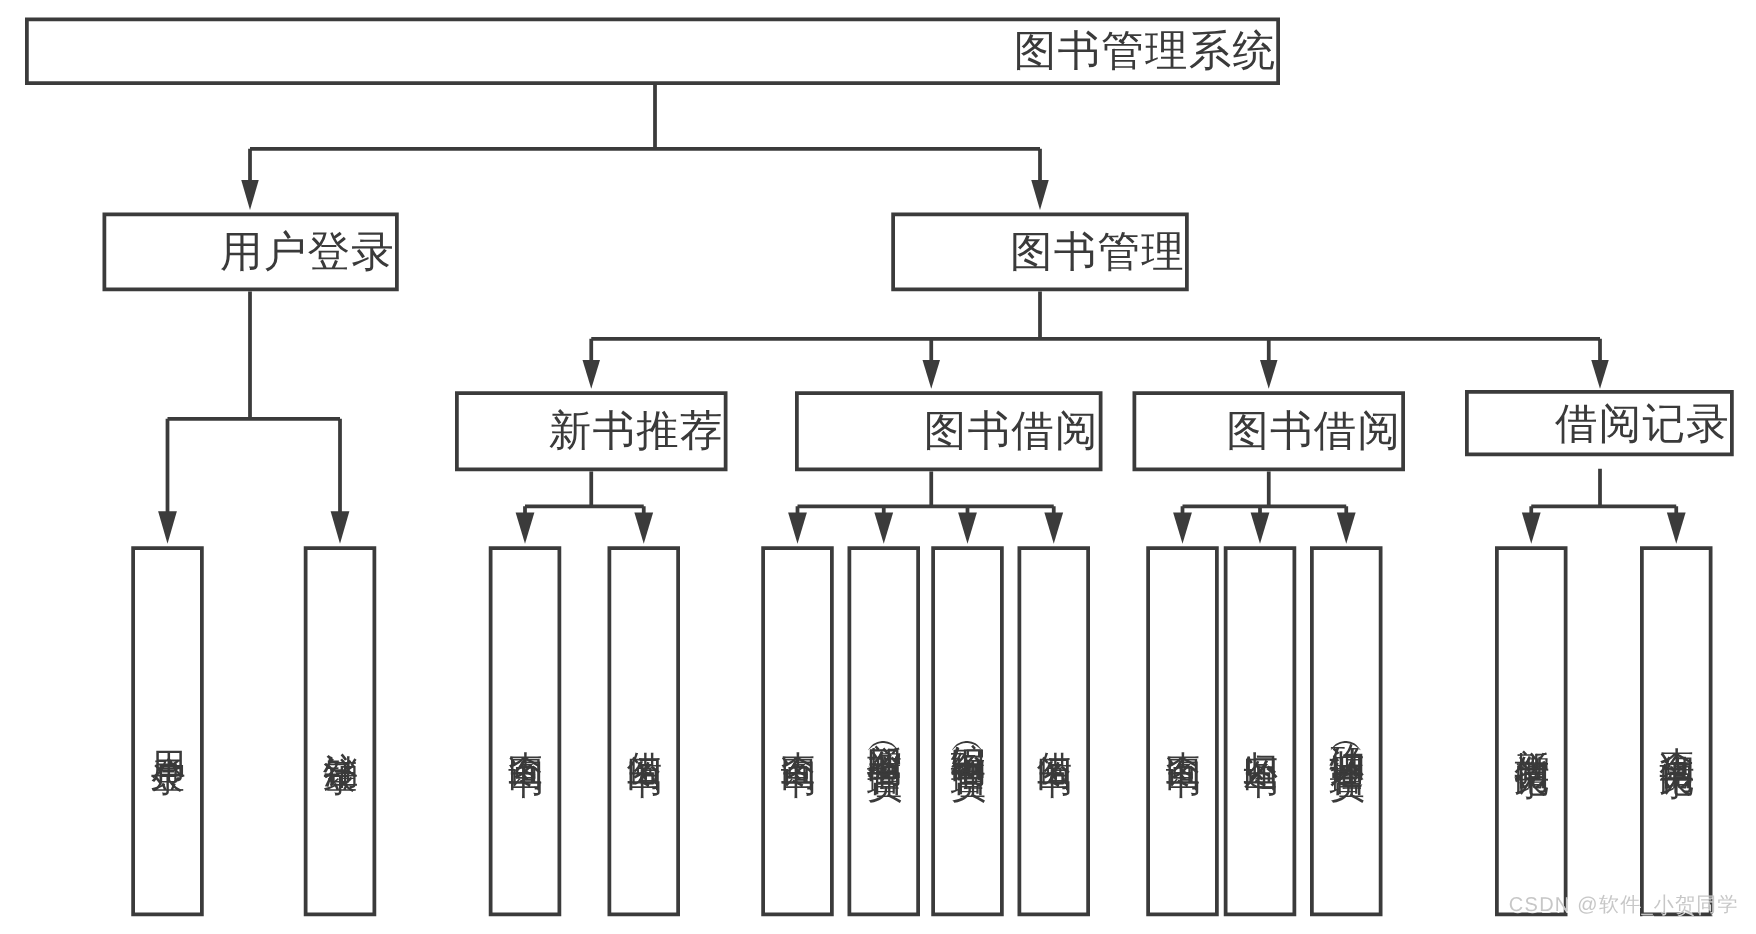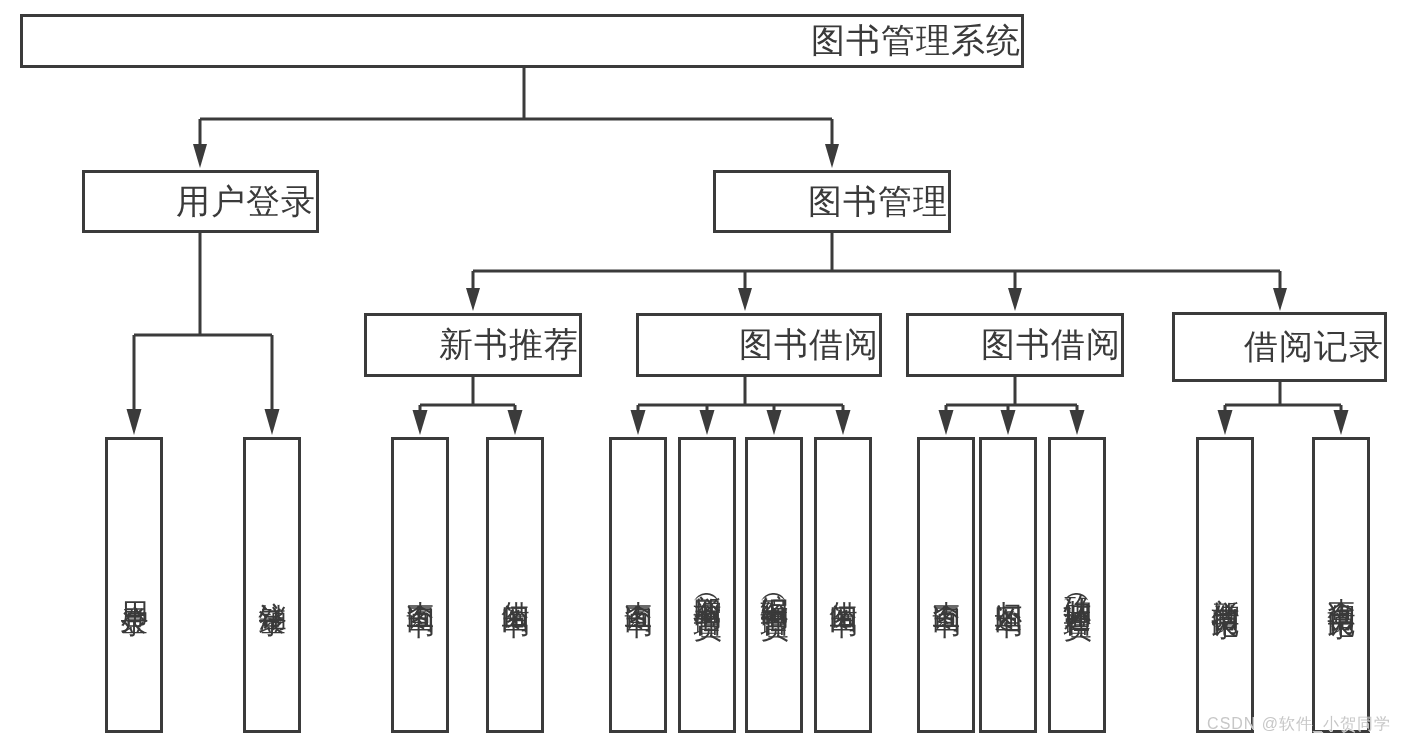--- a/index.html
+++ b/index.html
@@ -120,21 +120,21 @@
 
   <div class="hbox" style="left:364px;top:313px;width:218px;height:64px">
     <span>新书推荐</span>
   </div>
   <div class="hbox" style="left:636px;top:313px;width:246px;height:64px">
     <span>图书借阅</span>
   </div>
   <div class="hbox" style="left:906px;top:313px;width:218px;height:64px">
     <span>图书借阅</span>
   </div>
-  <div class="hbox" style="left:1172px;top:312px;width:215px;height:70px">
+  <div class="hbox" style="left:1172px;top:312px;width:215px;height:53px">
     <span>借阅记录</span>
   </div>
 
   <div class="vbox" style="left:105px">
     <span>用户登录</span>
   </div>
   <div class="vbox" style="left:243px">
     <span>注销登录</span>
   </div>
 

